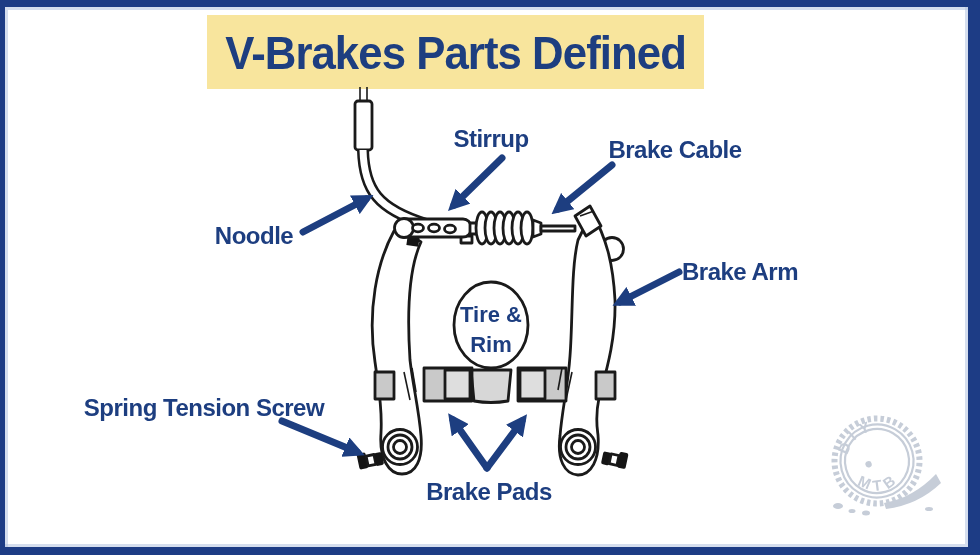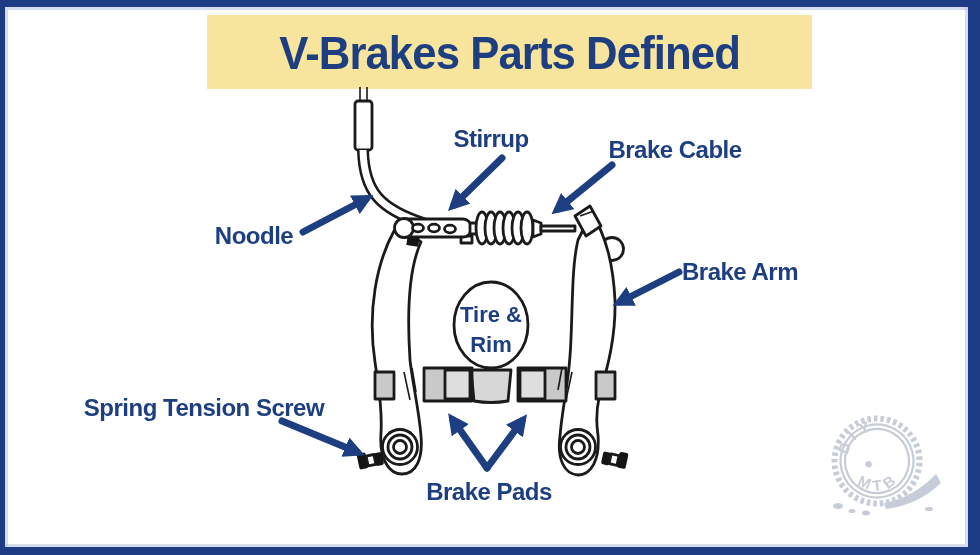--- a/index.html
+++ b/index.html
@@ -8,21 +8,21 @@
     background:var(--background,#fff);
     font-family:"Liberation Sans",sans-serif;
   }
   .frame-border{
     position:absolute;inset:0;z-index:30;pointer-events:none;
     border-style:solid;border-width:7px 12px 8px 5px;
     border-color:var(--border_navy,#1d3c85);
     box-shadow:inset 3px 3px 0 rgba(178,194,224,.55), inset -3px -3px 0 rgba(178,194,224,.55);
   }
   .banner{
-    position:absolute;left:207px;top:15px;width:605px;height:74px;
+    position:absolute;left:207px;top:15px;width:497px;height:74px;
     background:var(--banner_yellow,#f8e59d);
     display:flex;align-items:center;justify-content:center;z-index:5;
   }
   .banner h1{
     margin:0;font-size:47px;font-weight:bold;letter-spacing:-1px;
     color:var(--navy,#1d3e80);transform:scaleX(.93);white-space:nowrap;
   }
   svg.canvas{position:absolute;inset:0;z-index:10;}
   
   .ol{stroke:var(--outline,#1a1a1a);stroke-width:2.8;fill:#fff;stroke-linejoin:round;}

